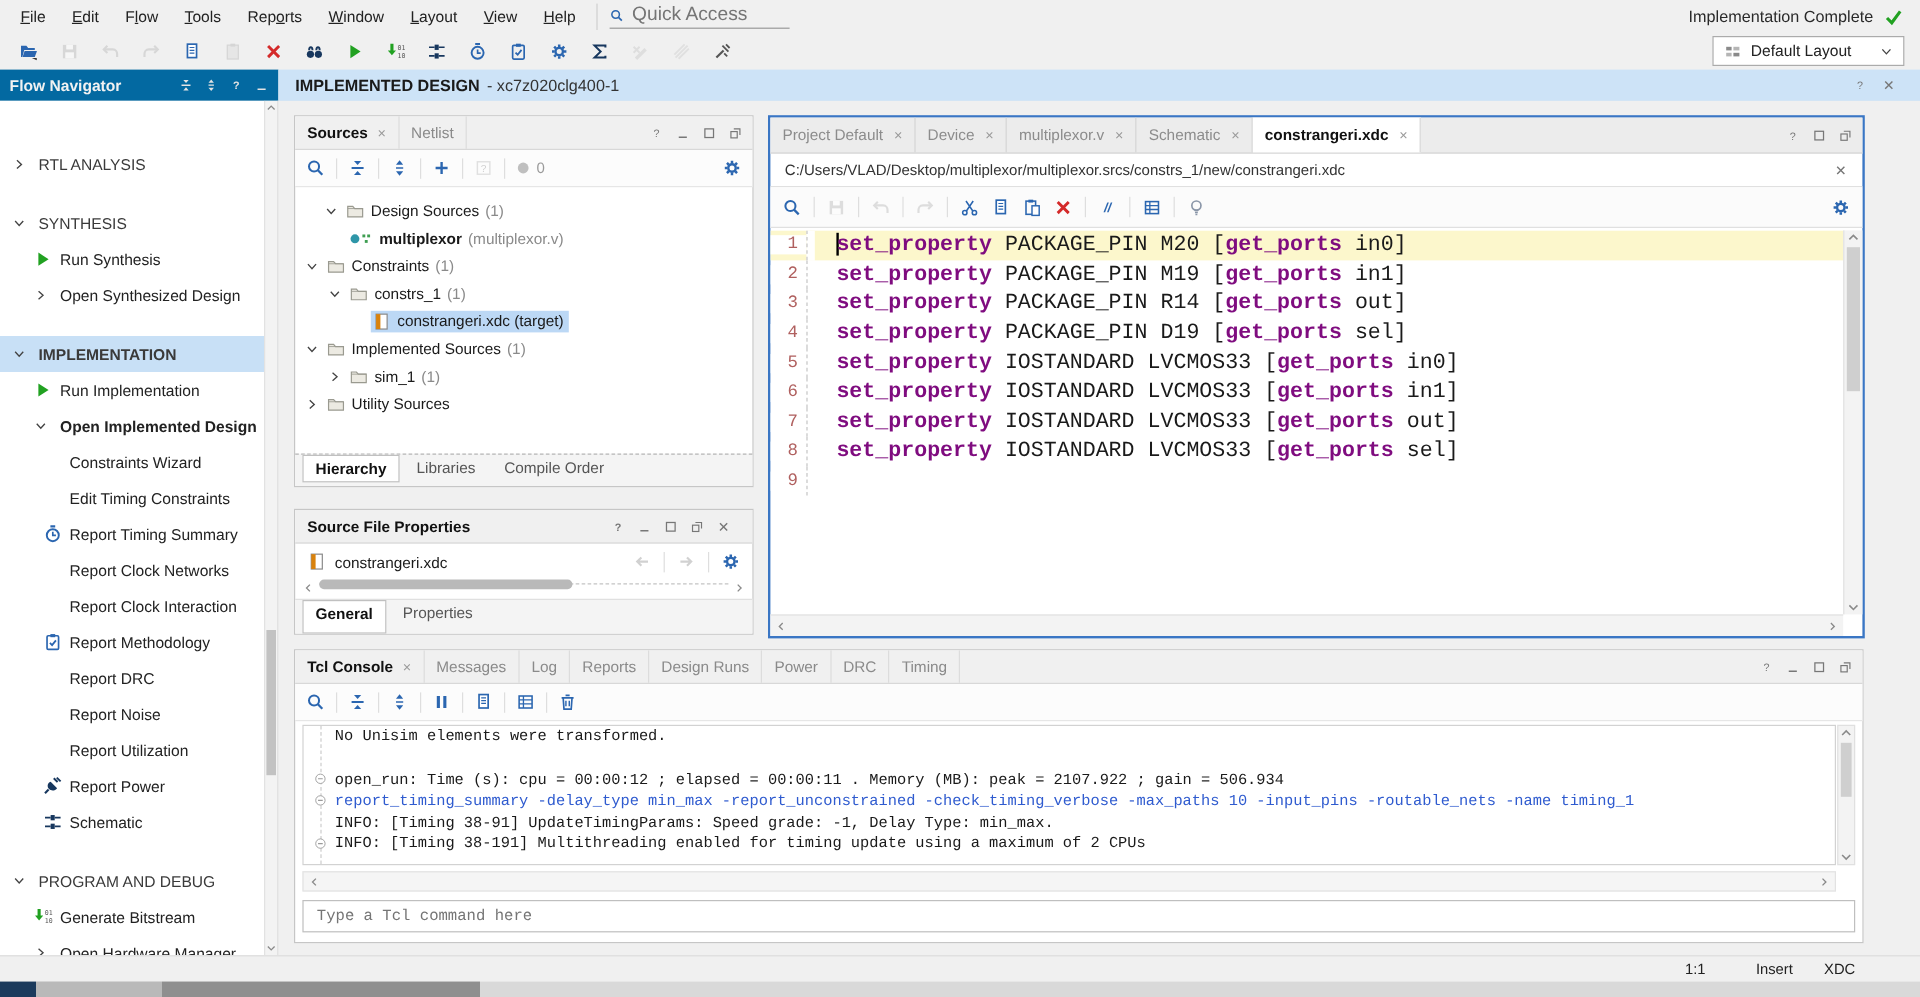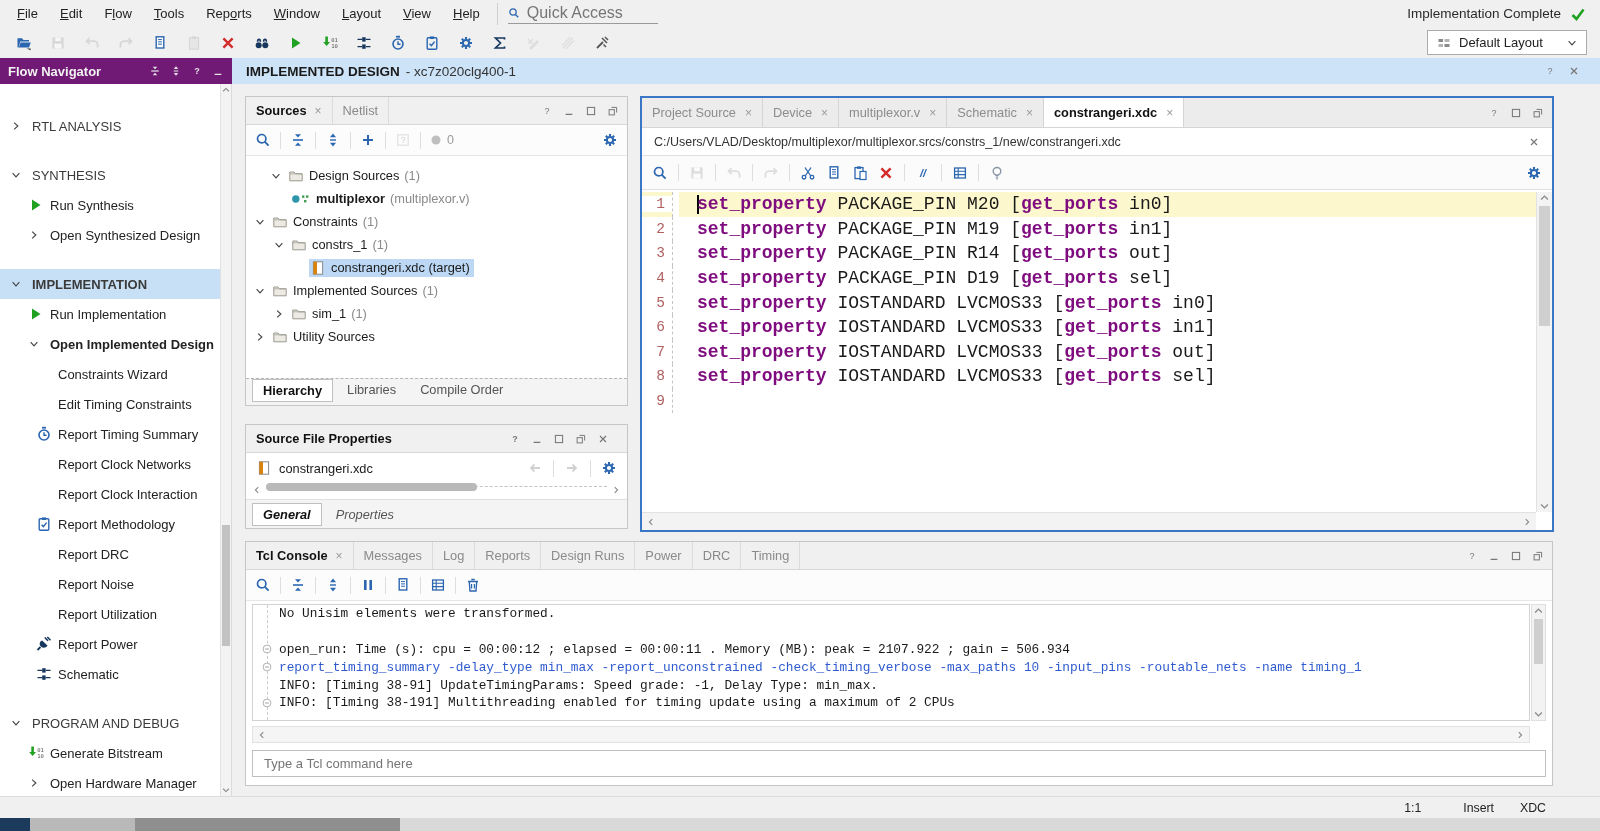--- a/index.html
+++ b/index.html
@@ -25,26 +25,26 @@
                font-size:13.5px;color:#2a2a2a;}
   
   .toolbar{position:absolute;left:0;top:27px;height:31px;display:flex;align-items:center;
            padding-left:8px;gap:3px;}
   .tbtn{width:31px;height:27px;display:flex;align-items:center;justify-content:center;border-radius:2px;}
   .layout-select{position:absolute;top:30px;right:13px;width:160px;height:25px;background:#fff;
                  border:1px solid #ababab;display:flex;align-items:center;gap:7px;padding:0 8px;
                  font-size:13px;color:#222;}
   .layout-select .lsv{flex:1;}
   
-  .flownav-header{position:absolute;left:0;top:58px;width:232px;height:26px;background:#701a75;
+  .flownav-header{position:absolute;left:0;top:58px;width:232px;height:26px;background:#0369a1;
                   color:#f2f2f2;display:flex;align-items:center;padding:0 8px;font-size:13px;font-weight:bold;}
   .fnh-icons{margin-left:auto;display:flex;align-items:center;gap:9px;}
   .flownav-body{position:absolute;left:0;top:84px;width:232px;height:712px;background:#fff;
                 border-right:1px solid #dadada;overflow:hidden;}
-  .fn-list{padding-top:27px;}
+  .fn-list{padding-top:38px;}
   .fn-item{display:flex;align-items:center;height:30px;font-size:13px;color:#222;}
   .fn-item .slot{width:22px;display:flex;align-items:center;justify-content:flex-start;flex:none;}
   .lvl0{padding-left:10px;}
   .lvl1{padding-left:28px;}
   .lvl2{padding-left:36px;}
   .fn-section{margin-top:19px;color:#3a3a3a;}
   .fn-list > .fn-section:first-child{margin-top:0;}
   .fn-sel{background:#c8e0f6;font-weight:bold;}
   .fn-bold{font-weight:bold;}
   .fn-scrollbar{position:absolute;right:0;top:0;bottom:0;width:11px;background:#f3f3f3;
@@ -82,22 +82,22 @@
               background:#f4f4f4;display:flex;align-items:flex-start;gap:4px;padding:0 6px;font-size:12.8px;color:#555;}
   .sbt{padding:3px 10px;}
   .sbt.active{background:#fff;border:1px solid #c0c0c0;font-weight:bold;color:#111;}
   .badge0{display:flex;align-items:center;gap:5px;color:#9a9a9a;font-size:12.5px;}
   
   .sfp-file{height:30px;display:flex;align-items:center;gap:7px;padding:0 10px;font-size:12.8px;}
   .sfp-actions{margin-left:auto;display:flex;align-items:center;gap:10px;}
   .sfp-scroll{height:13px;margin:0 6px;display:flex;align-items:center;gap:4px;}
   .sfp-track{flex:1;height:7px;border-top:1px dashed #c4c4c4;position:relative;}
   .sfp-thumb{position:absolute;left:0;top:-4px;width:62%;height:8px;background:#b9b9b9;border-radius:4px;}
-  .sfp-tabs{position:absolute;left:0;right:0;bottom:0;height:29px;display:flex;align-items:center;
-            gap:4px;padding:0 6px;background:#f4f4f4;font-size:12.8px;color:#555;border-top:1px solid #e0e0e0;font-style:italic;}
+  .sfp-tabs{position:absolute;left:0;right:0;bottom:0;height:29px;display:flex;
+            gap:4px;padding:0 6px;background:#f4f4f4;font-size:12.8px;color:#555;border-top:1px solid #e0e0e0;}
   
   .editor-panel{position:absolute;left:640px;top:96px;width:914px;height:436px;background:#fff;
                 border:2px solid #3a76c4;}
   .ed-tabs{height:30px;background:#ececec;border-bottom:1px solid #d5d5d5;display:flex;
            align-items:stretch;font-size:12.8px;color:#8c8c8c;}
   .ed-tab{display:flex;align-items:center;gap:9px;padding:0 10px;border-right:1px solid #d5d5d5;}
   .ed-tab.active{background:#fff;color:#111;font-weight:bold;}
   .ed-path{height:28px;display:flex;align-items:center;padding:0 12px;font-size:12.5px;color:#333;
            border-bottom:1px solid #e0e0e0;}
   .ed-path .pclose{margin-left:auto;}
@@ -123,21 +123,21 @@
             background:#fff;font-family:"Liberation Mono",monospace;font-size:12.8px;overflow:hidden;}
   .cons-vline{position:absolute;left:14px;top:0;bottom:0;border-left:1px dashed #cccccc;}
   .cons-line{height:17.8px;display:flex;align-items:center;white-space:pre;position:relative;}
   .cons-gut{width:26px;flex:none;display:flex;align-items:center;justify-content:flex-start;padding-left:8px;}
   .cmd{color:#2f5bcf;}
   .cons-vscroll{position:absolute;top:62px;right:6px;bottom:64px;width:15px;background:#f3f3f3;border:1px solid #e0e0e0;}
   .cons-hscroll{position:absolute;left:6px;right:22px;bottom:42px;height:17px;background:#f5f5f5;
                 border:1px solid #e2e2e2;display:flex;align-items:center;justify-content:space-between;padding:0 4px;}
   .tcl-input{position:absolute;left:6px;right:6px;bottom:8px;height:27px;border:1px solid #bfbfbf;
              background:#fff;display:flex;align-items:center;padding:0 9px;}
-  .tcl-input input{border:0;outline:0;width:100%;font-family:Liberation Sans, sans-serif;
+  .tcl-input input{border:0;outline:0;width:100%;font-family:Liberation Mono, monospace;
              font-size:13px;color:#a21caf;background:transparent;}
   
   .statusbar{position:absolute;left:0;right:0;top:796px;height:22px;background:#f0f0f0;
              border-top:1px solid #dcdcdc;display:flex;align-items:center;justify-content:flex-end;
              font-size:12.3px;color:#222;padding-right:54px;}
   .sb-pos{margin-right:42px;}
   .sb-mode{margin-right:26px;}
   .bottom-strip{position:absolute;left:0;right:0;bottom:0;height:13px;background:#d9d9d9;}
   .bs-navy{position:absolute;left:0;top:0;bottom:0;width:30px;background:#1b3a5c;}
   .bs-g1{position:absolute;left:30px;top:0;bottom:0;width:105px;background:#b9b9b9;}
@@ -903,21 +903,21 @@
     </div>
     <div class="sfp-tabs" id="sfp-tabs">
         <div class="sbt active">General</div>
         <div class="sbt">Properties</div>
       </div>
   </div>
 
   <div class="editor-panel">
     <div class="ed-tabs" id="ed-tabs">
         <div class="ed-tab">
-          <span>Project Source</span>
+          <span>Project Default</span>
           <span class="tclose">×</span>
         </div>
         <div class="ed-tab">
           <span>Device</span>
           <span class="tclose">×</span>
         </div>
         <div class="ed-tab">
           <span>multiplexor.v</span>
           <span class="tclose">×</span>
         </div>

